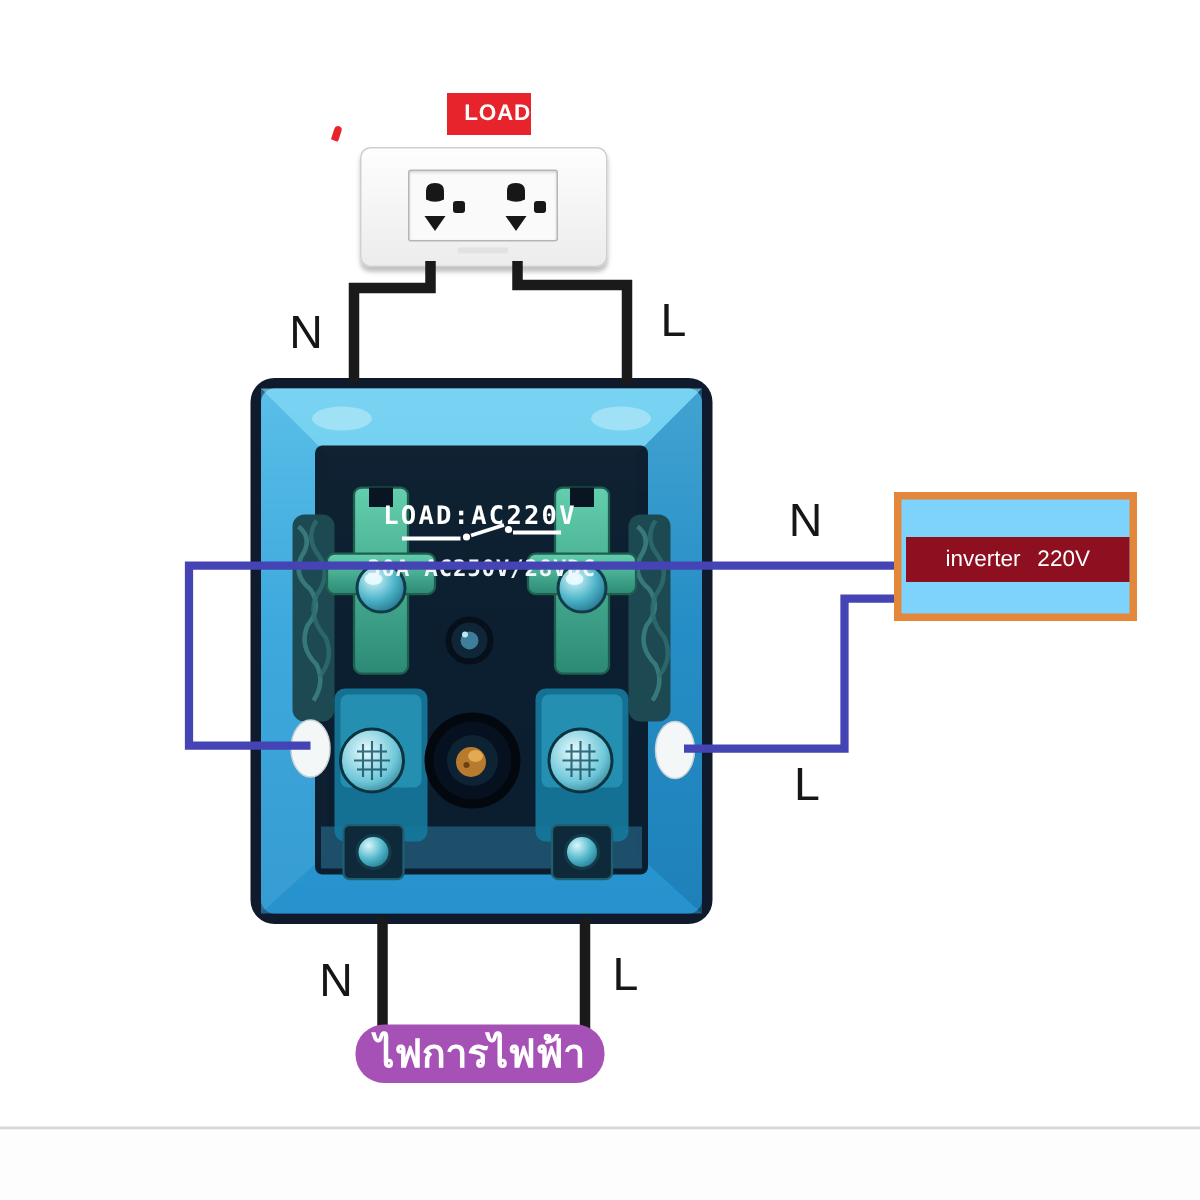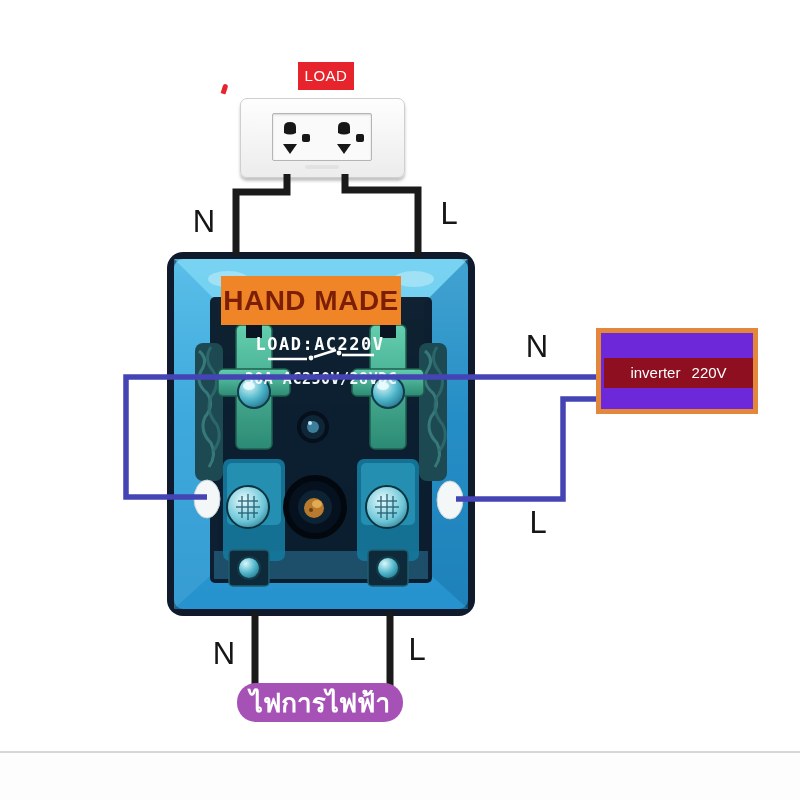--- a/index.html
+++ b/index.html
@@ -5,21 +5,21 @@
   html,body{margin:0;padding:0;background:#ffffff;}
   #canvas{
     position:relative;width:800px;height:800px;background:#ffffff;
     font-family:"Liberation Sans",sans-serif;overflow:hidden;
   }
   .abs{position:absolute;}
 
   
   #load-label{
     left:298px;top:62px;width:56px;height:28px;background:var(--load-red,#e7242b);
-    color:#fff;font-size:15px;font-weight:normal;text-align:center;line-height:28px;
+    color:#fff;font-size:15px;font-weight:bold;text-align:right;line-height:28px;
     letter-spacing:.5px;
   }
   #red-tick{left:222px;top:84px;width:5px;height:10px;background:var(--load-red,#e7242b);
     border-radius:3px 3px 1px 1px;transform:rotate(18deg);}
 
   
   #outlet{
     left:240px;top:98px;width:163px;height:78px;background:linear-gradient(#fefefe,#ececec);
     border:1px solid #cfcfcf;border-radius:7px;box-shadow:0 3px 3px rgba(120,120,120,.45);
   }
@@ -61,21 +61,21 @@
     font-family:"DejaVu Sans Mono","Liberation Mono",monospace;
   }
   #rating-text{
     position:absolute;left:29px;top:119px;width:252px;text-align:center;color:#f2f6fa;
     font-size:15px;font-weight:bold;letter-spacing:.5px;z-index:4;
     font-family:"DejaVu Sans Mono","Liberation Mono",monospace;
   }
 
   
   #inverter-box{
-    left:596px;top:328px;width:162px;height:86px;background:#6d28d9;
+    left:596px;top:328px;width:162px;height:86px;background:#7dd3fc;
     border:5px solid var(--inverter-border,#e3873a);box-sizing:border-box;z-index:6;
   }
   #inverter-bar{
     position:absolute;left:3px;top:25px;width:149px;height:30px;
     background:var(--inverter-red,#8d0f20);color:#fff;font-size:15px;text-align:center;
     line-height:30px;word-spacing:7px;
   }
 
   
   #grid-power-box{
@@ -236,21 +236,20 @@
 
       <g stroke="#ffffff" fill="#ffffff">
         <line x1="102" y1="108" x2="141" y2="108" stroke-width="2.6"></line>
         <circle cx="145" cy="107" r="2.4" stroke="none"></circle>
         <line x1="148" y1="106" x2="170" y2="99" stroke-width="2.6"></line>
         <circle cx="173" cy="102" r="2.4" stroke="none"></circle>
         <line x1="176" y1="104" x2="208" y2="104" stroke-width="2.6"></line>
       </g>
     </svg>
 
-    <div id="handmade-label">HAND MADE</div>
     <div id="coil-text">LOAD:AC220V</div>
     <div id="rating-text">30A AC250V/28VDC</div>
   </div>
 
   <svg class="abs" id="wires">
     <path class="wire-black" d="M287,174 L287,192 L236,192 L236,255"></path>
     <path class="wire-black" d="M345,174 L345,190 L418,190 L418,257"></path>
     <path class="wire-black" d="M255,612 L255,686"></path>
     <path class="wire-black" d="M390,612 L390,686"></path>
     <path class="wire-blue" d="M604,377 L126,377 L126,497 L207,497"></path>

